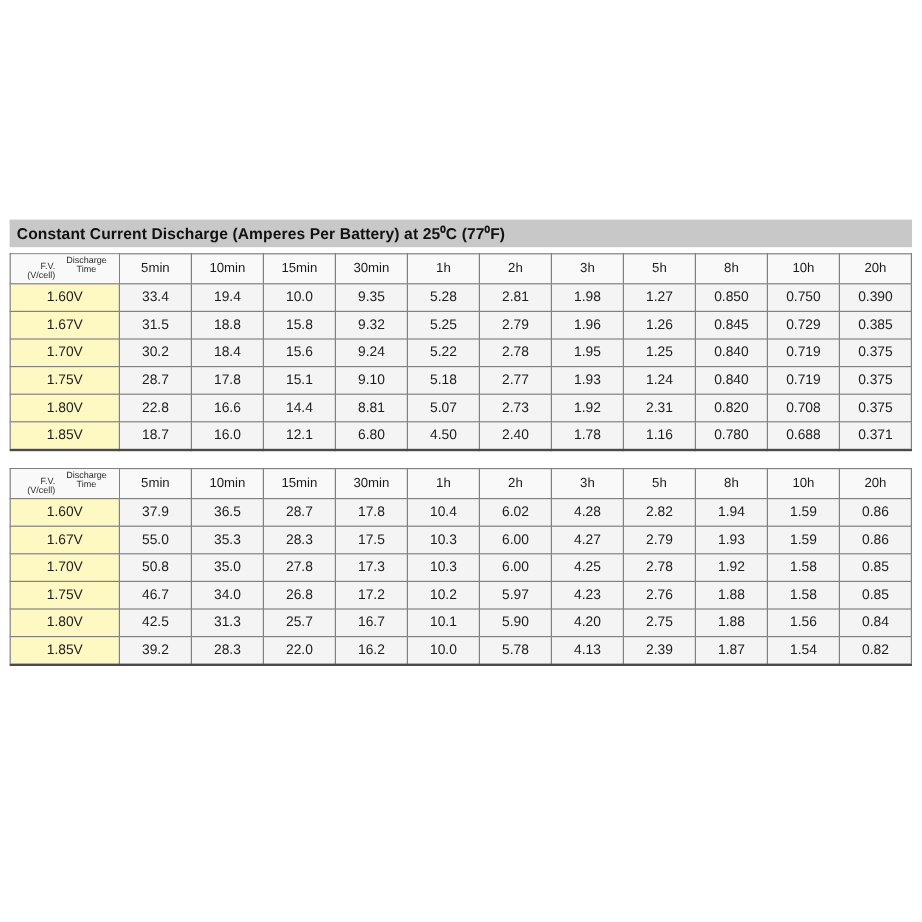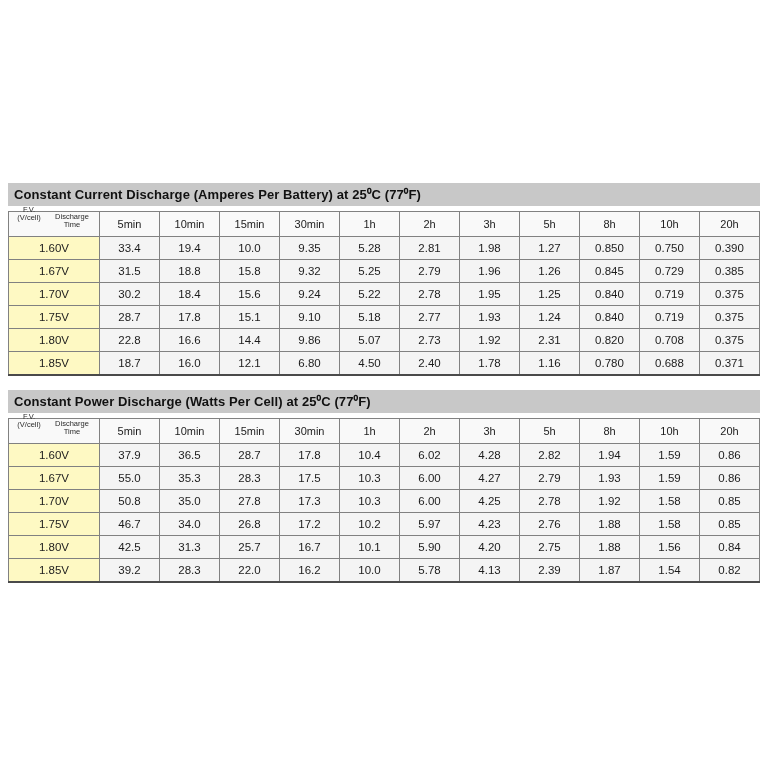--- a/index.html
+++ b/index.html
@@ -66,25 +66,25 @@
     position: absolute;
     top: 1px; right: 3px;
     width: 48px;
     font-size: 7.5px;
     line-height: 1.1;
     text-align: center;
     color: #2a2a2a;
   }
   .corner-bottom {
     position: absolute;
-    bottom: 14px; left: 3px;
+    bottom: 2px; left: 3px;
     width: 34px;
     font-size: 7.5px;
     line-height: 1.1;
-    text-align: center;
+    text-align: right;
     color: #2a2a2a;
   }
 </style>
 </head>
 <body>
 
 <div class="page">
 
   <div class="section">
     <div class="title-bar">Constant Current Discharge (Amperes Per Battery) at 25⁰C (77⁰F)</div>
@@ -163,21 +163,21 @@
             <td>1.24</td>
             <td>0.840</td>
             <td>0.719</td>
             <td>0.375</td>
           </tr>
           <tr>
             <td class="rowlabel">1.80V</td>
             <td>22.8</td>
             <td>16.6</td>
             <td>14.4</td>
-            <td>9.86</td>
+            <td>8.81</td>
             <td>5.07</td>
             <td>2.73</td>
             <td>1.92</td>
             <td>2.31</td>
             <td>0.820</td>
             <td>0.708</td>
             <td>0.375</td>
           </tr>
           <tr>
             <td class="rowlabel">1.85V</td>
@@ -191,21 +191,20 @@
             <td>1.16</td>
             <td>0.780</td>
             <td>0.688</td>
             <td>0.371</td>
           </tr>
         </tbody>
     </table>
   </div>
 
   <div class="section">
-    <div class="title-bar">Constant Power Discharge (Watts Per Cell) at 25⁰C (77⁰F)</div>
     <table class="spec">
       <thead>
         <tr>
           <th class="corner">
             <span class="corner-top">Discharge Time</span>
             <span class="corner-bottom">F.V. (V/cell)</span>
           </th>
         <th>5min</th>
             <th>10min</th>
             <th>15min</th>

